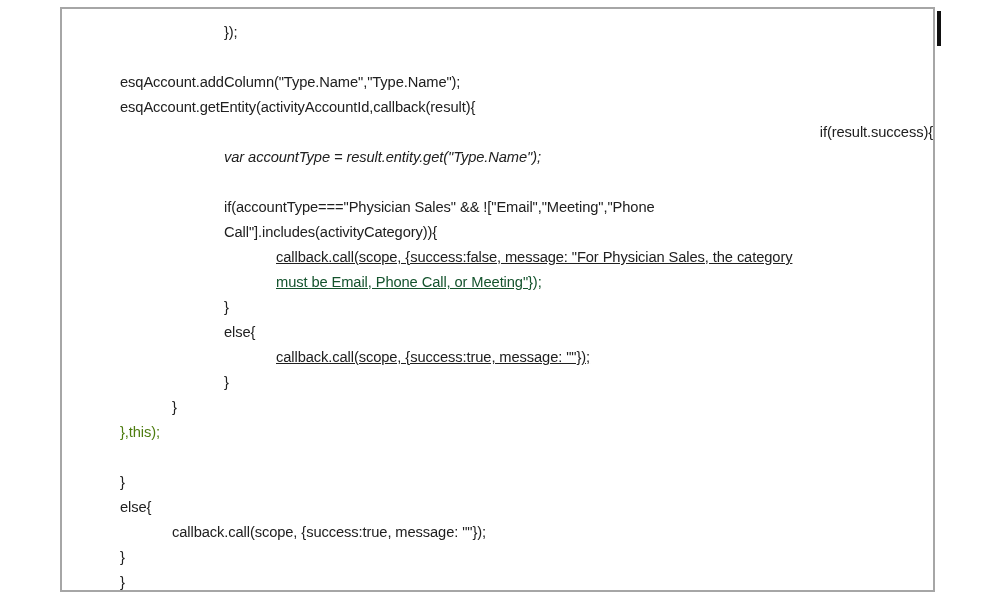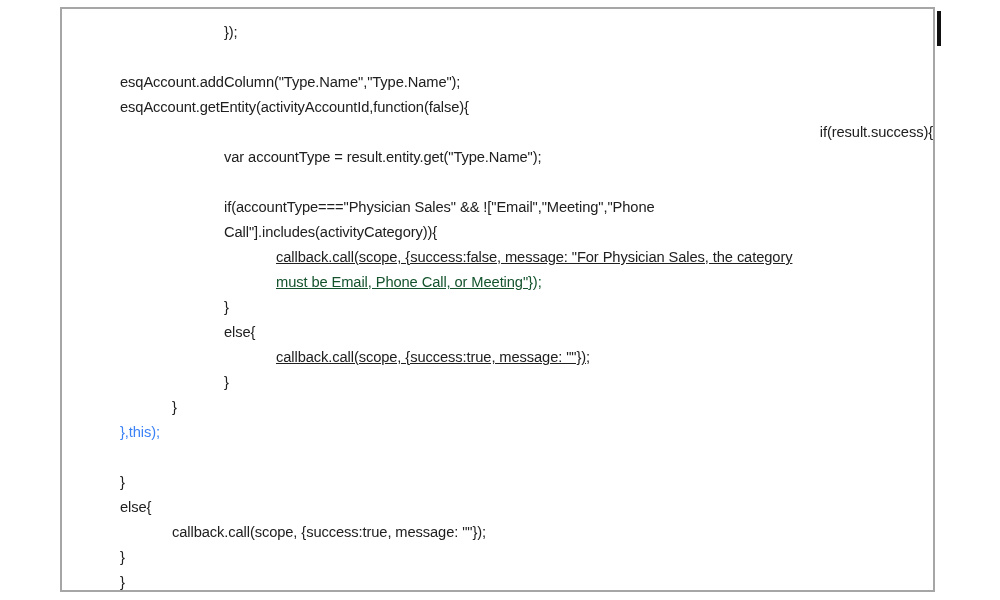--- a/index.html
+++ b/index.html
@@ -76,34 +76,34 @@
 </head>
 <body>
 
 <div id="page">
 
   <div id="code-box" style="border-color: rgb(166, 166, 166); background: rgb(255, 255, 255);">
     <div id="code-listing">
         <div class="code-line i2" style="color: rgb(32, 32, 32);">});</div>
         <div class="code-line i0 blank" style="color: rgb(32, 32, 32);"></div>
         <div class="code-line i0" style="color: rgb(32, 32, 32);">esqAccount.addColumn("Type.Name","Type.Name");</div>
-        <div class="code-line i0" style="color: rgb(32, 32, 32);">esqAccount.getEntity(activityAccountId,function(false){</div>
+        <div class="code-line i0" style="color: rgb(32, 32, 32);">esqAccount.getEntity(activityAccountId,callback(result){</div>
         <div class="code-line i1" style="color: rgb(32, 32, 32); text-align: right;">if(result.success){</div>
-        <div class="code-line i2" style="color: rgb(32, 32, 32);">var accountType = result.entity.get("Type.Name");</div>
+        <div class="code-line i2" style="color: rgb(32, 32, 32); font-style: italic;">var accountType = result.entity.get("Type.Name");</div>
         <div class="code-line i0 blank" style="color: rgb(32, 32, 32);"></div>
         <div class="code-line i2" style="color: rgb(32, 32, 32);">if(accountType==="Physician Sales" &amp;&amp; !["Email","Meeting","Phone</div>
         <div class="code-line i2" style="color: rgb(32, 32, 32);">Call"].includes(activityCategory)){</div>
         <div class="code-line i3" style="color: rgb(32, 32, 32);">callback.call(scope, {success:false, message: "For Physician Sales, the category</div>
         <div class="code-line i3" style="color: #14532d;">must be Email, Phone Call, or Meeting"});</div>
         <div class="code-line i2" style="color: rgb(32, 32, 32);">}</div>
         <div class="code-line i2" style="color: rgb(32, 32, 32);">else{</div>
         <div class="code-line i3" style="color: rgb(32, 32, 32);">callback.call(scope, {success:true, message: ""});</div>
         <div class="code-line i2" style="color: rgb(32, 32, 32);">}</div>
         <div class="code-line i1" style="color: rgb(32, 32, 32);">}</div>
-        <div class="code-line i0" style="color: #3b82f6;">},this);</div>
+        <div class="code-line i0" style="color: #4d7c0f;">},this);</div>
         <div class="code-line i0 blank" style="color: rgb(32, 32, 32);"></div>
         <div class="code-line i0" style="color: rgb(32, 32, 32);">}</div>
         <div class="code-line i0" style="color: rgb(32, 32, 32);">else{</div>
         <div class="code-line i1" style="color: rgb(32, 32, 32);">callback.call(scope, {success:true, message: ""});</div>
         <div class="code-line i0" style="color: rgb(32, 32, 32);">}</div>
         <div class="code-line i0" style="color: rgb(32, 32, 32);">}</div>
       </div>
   </div>
 
   <div id="text-caret" style="background: rgb(17, 17, 17); display: block;"></div>

